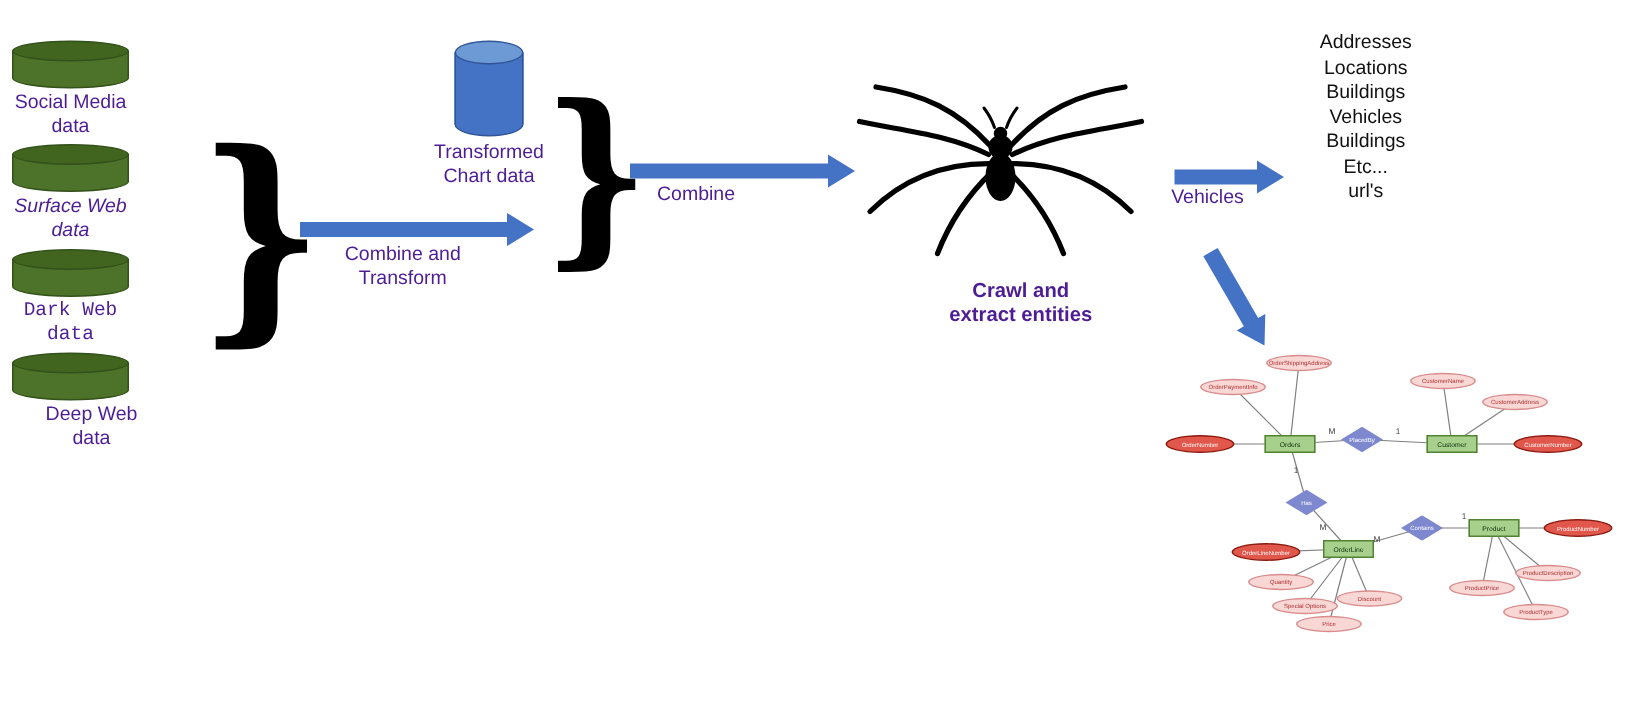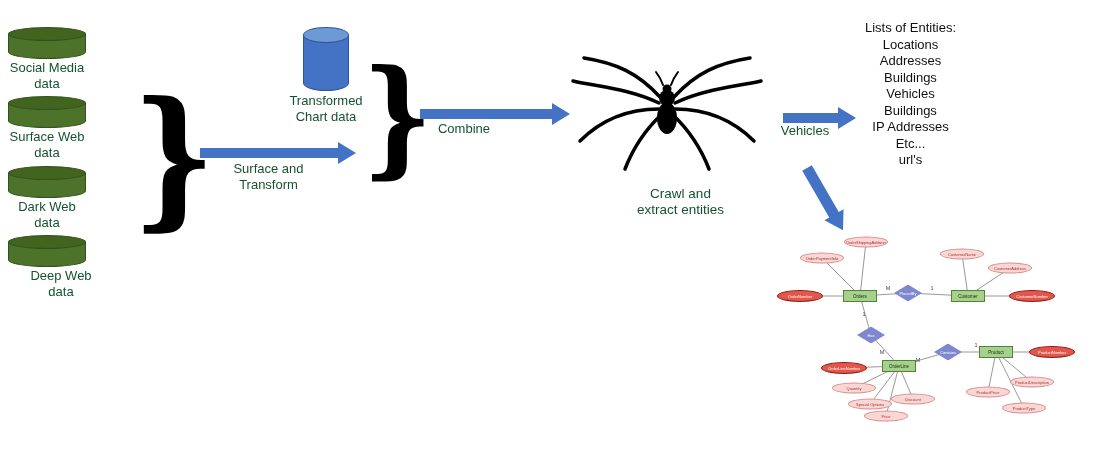--- a/index.html
+++ b/index.html
@@ -1,23 +1,23 @@
 <!DOCTYPE html>
 <html><head>
 <meta charset="utf-8">
 <style>
   * { margin:0; padding:0; box-sizing:border-box; }
   html,body { background:#ffffff; }
   body { font-family:"Liberation Sans", sans-serif; color:#1a1a1a; }
 
   .canvas { position:relative; width:1099px; height:468px; background:#fff; overflow:hidden; }
 
-  .label { position:absolute; font-size:13px; line-height:16px; text-align:center; color:#14532d; }
+  .label { position:absolute; font-size:13px; line-height:16px; text-align:center; color:#4c1d95; }
   .preline { white-space:pre-line; }
-  .bold { font-weight:normal; }
+  .bold { font-weight:bold; }
 
   
   .cyl { position:absolute; }
   .cyl-bottom, .cyl-top, .cyl-body { position:absolute; left:0; width:100%; }
   .cyl.green .cyl-bottom { bottom:0; height:14px; border-radius:50%; background:#4c7329; border:1px solid #33511a; }
   .cyl.green .cyl-body   { top:7px; height:18px; background:#4c7329; border-left:1px solid #33511a; border-right:1px solid #33511a; }
   .cyl.green .cyl-top    { top:0; height:14px; border-radius:50%; background:#41641f; border:1px solid #33511a; }
   .cyl.blue .cyl-bottom  { bottom:0; height:16px; border-radius:50%; background:#4472c4; border:1px solid #2f5597; }
   .cyl.blue .cyl-body    { top:8px; height:48px; background:#4472c4; border-left:1px solid #2f5597; border-right:1px solid #2f5597; }
   .cyl.blue .cyl-top     { top:0; height:16px; border-radius:50%; background:#6d9ad4; border:1px solid #2f5597; }
@@ -61,29 +61,29 @@
     <div class="cyl-top"></div>
   </div>
   <div class="label preline" style="left:2px;top:60px;width:90px;">Social Media
 data</div>
 
   <div class="cyl green" style="left:8px;top:96px;width:78px;height:32px;">
     <div class="cyl-bottom"></div>
     <div class="cyl-body"></div>
     <div class="cyl-top"></div>
   </div>
-  <div class="label preline" style="left:2px;top:129px;width:90px;">Surface Web
+  <div class="label preline" style="left:2px;top:129px;width:90px;font-style:italic;">Surface Web
 data</div>
 
   <div class="cyl green" style="left:8px;top:166px;width:78px;height:32px;">
     <div class="cyl-bottom"></div>
     <div class="cyl-body"></div>
     <div class="cyl-top"></div>
   </div>
-  <div class="label preline" style="left:2px;top:199px;width:90px;">Dark Web
+  <div class="label preline" style="left:2px;top:199px;width:90px;font-family:Liberation Mono, monospace;">Dark Web
 data</div>
 
   <div class="cyl green" style="left:8px;top:235px;width:78px;height:32px;">
     <div class="cyl-bottom"></div>
     <div class="cyl-body"></div>
     <div class="cyl-top"></div>
   </div>
   <div class="label preline" style="left:16px;top:268px;width:90px;">Deep Web
 data</div>
 
@@ -100,21 +100,21 @@
 
   <svg class="arrows" width="1099" height="468" viewBox="0 0 1099 468">
     <polygon points="200,148 338,148 338,142 356,153 338,164 338,158 200,158" fill="#4472c4"></polygon>
     <polygon points="420,109 552,109 552,103 570,114 552,125 552,119 420,119" fill="#4472c4"></polygon>
     <polygon points="783,113 838,113 838,107 856,118 838,129 838,123 783,123" fill="#4472c4"></polygon>
     <g transform="translate(807,168) rotate(60)">
       <polygon points="0,-5.5 54,-5.5 54,-11 72,0 54,11 54,5.5 0,5.5" fill="#4472c4"></polygon>
     </g>
   </svg>
 
-  <div class="label preline" style="left:196px;top:161px;width:145px;">Surface and
+  <div class="label preline" style="left:196px;top:161px;width:145px;">Combine and
 Transform</div>
   <div class="label" style="left:414px;top:121px;width:100px;">Combine</div>
   <div class="label" style="left:770px;top:123px;width:70px;">Vehicles</div>
 
   <svg class="spider" width="195" height="118" viewBox="0 0 195 118">
     <g stroke="#000" stroke-width="3.5" fill="none" stroke-linecap="round">
       <path d="M90,42 C68,18 46,8 14,3"></path>
       <path d="M89,48 C60,34 30,32 3,26"></path>
       <path d="M89,54 C58,54 32,64 10,86"></path>
       <path d="M91,60 C72,78 62,96 55,114"></path>
@@ -128,28 +128,26 @@
       <path d="M101,30 C103,24 105,21 108,17"></path>
     </g>
     <circle cx="97" cy="34" r="4.5" fill="#000"></circle>
     <circle cx="97" cy="43" r="8" fill="#000"></circle>
     <ellipse cx="97" cy="63" rx="10" ry="16" fill="#000"></ellipse>
   </svg>
   <div class="label preline bold" style="left:598px;top:186px;width:165px;font-size:13.5px;">Crawl and
 extract entities</div>
 
   <div class="ent-list">
-    <div>Lists of Entities:</div>
     <div>
+        <div>Addresses</div>
         <div>Locations</div>
-        <div>Addresses</div>
         <div>Buildings</div>
         <div>Vehicles</div>
         <div>Buildings</div>
-        <div>IP Addresses</div>
         <div>Etc...</div>
         <div>url's</div>
       </div>
   </div>
 
   <div class="er">
       <svg width="312" height="196" class="er-edges">
         <line x1="42" y1="26" x2="80" y2="64"></line>
         <line x1="86" y1="10" x2="80" y2="64"></line>
         <line x1="20" y1="64" x2="80" y2="64"></line>

